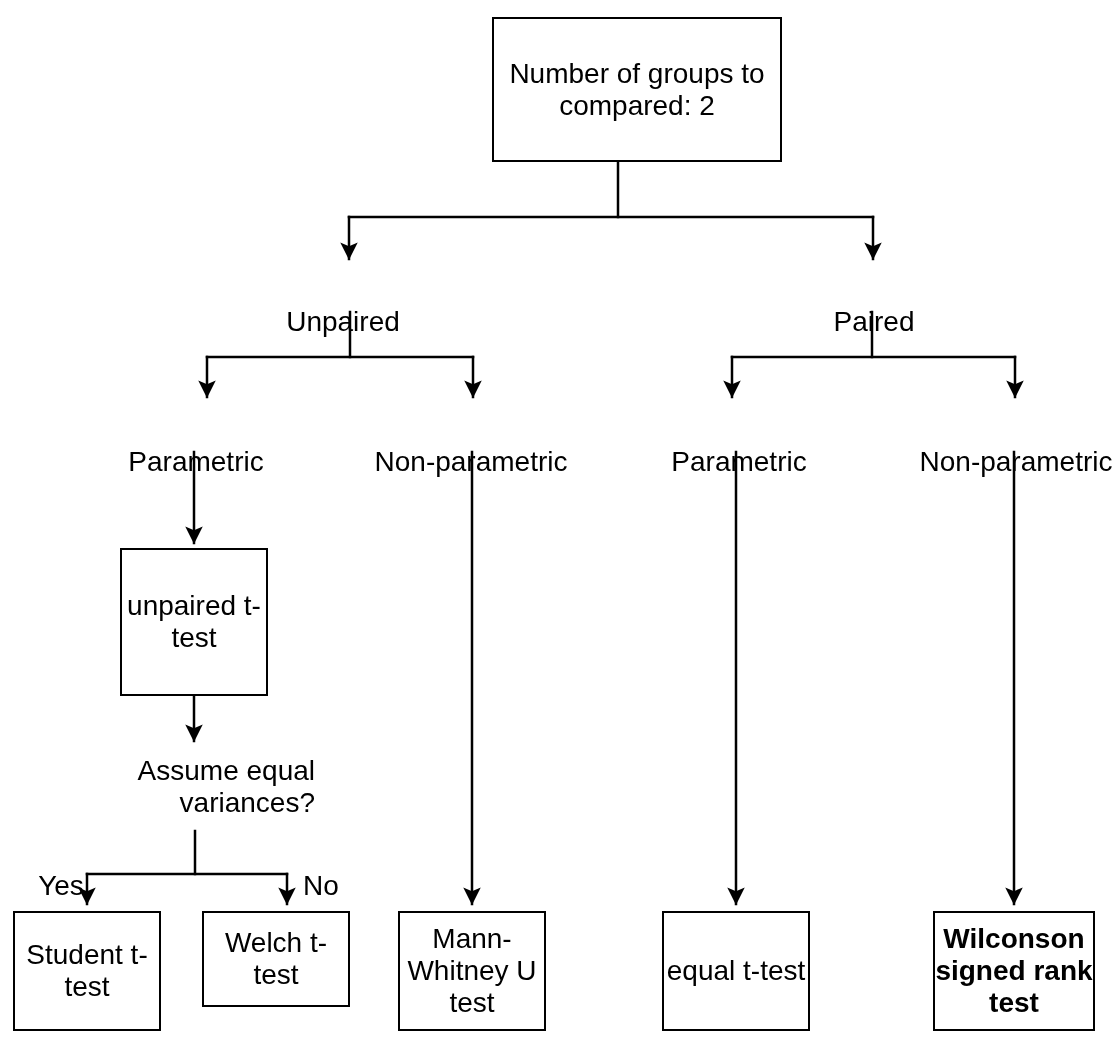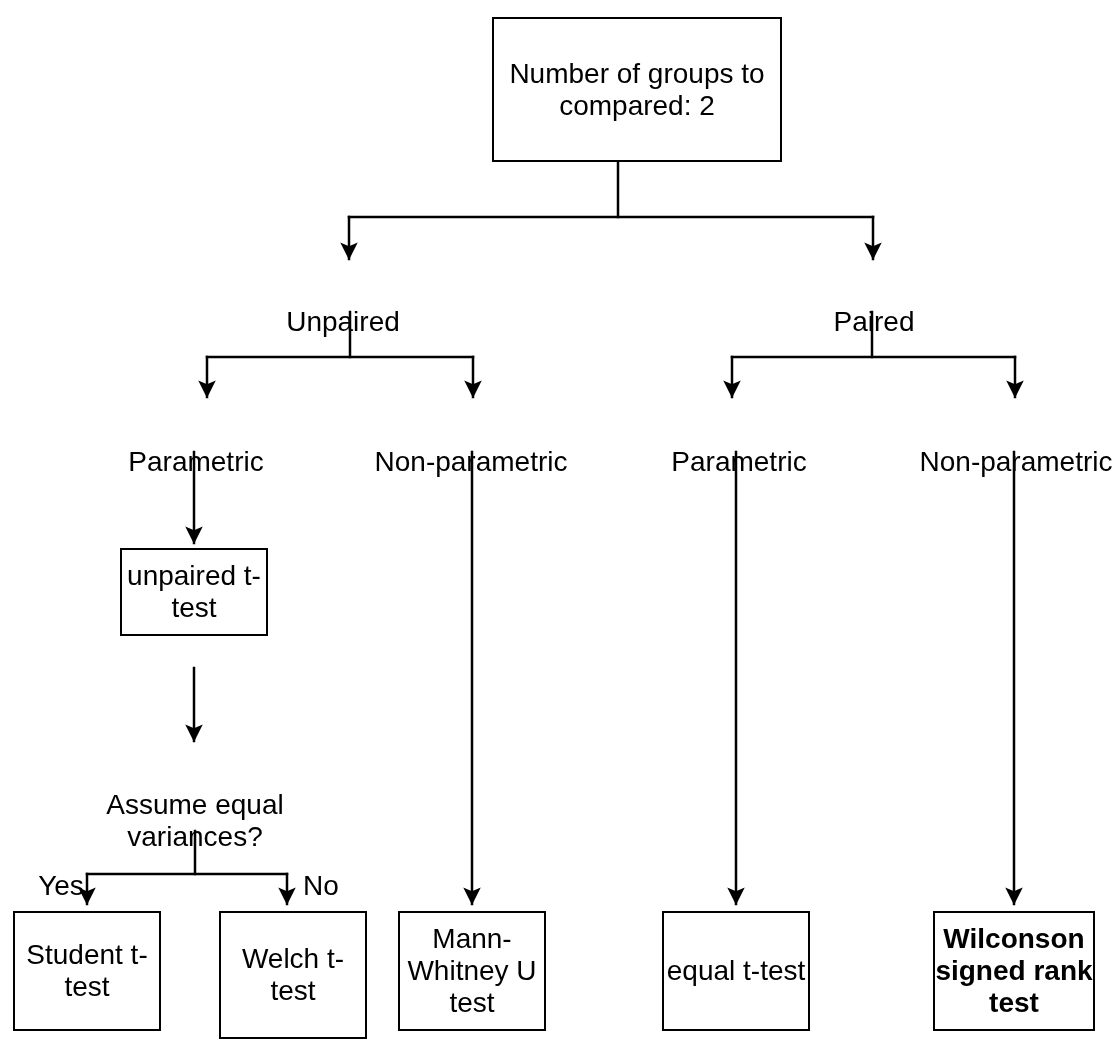--- a/index.html
+++ b/index.html
@@ -90,32 +90,32 @@
   </div>
 
   <div class="lbl" style="left:343px; top:274px;">Unpaired</div>
   <div class="lbl" style="left:874px; top:274px;">Paired</div>
 
   <div class="lbl" style="left:196px; top:414px;">Parametric</div>
   <div class="lbl" style="left:471px; top:414px;">Non-parametric</div>
   <div class="lbl" style="left:739px; top:414px;">Parametric</div>
   <div class="lbl" style="left:1016px; top:414px;">Non-parametric</div>
 
-  <div class="box" style="left:120px; top:548px; width:148px; height:88px;">
+  <div class="box" style="left:120px; top:548px; width:148px; height:148px;">
     <span>unpaired t-test</span>
   </div>
 
-  <div class="lbl wrap" style="left:195px; top:757px; width:240px;">Assume equal variances?</div>
+  <div class="lbl wrap" style="left:195px; top:723px; width:240px;text-align:right;">Assume equal variances?</div>
   <div class="lbl" style="left:61px; top:838px;">Yes</div>
   <div class="lbl" style="left:321px; top:838px;">No</div>
 
   <div class="box" style="left:13px; top:911px; width:148px; height:120px;">
     <span>Student t-test</span>
   </div>
-  <div class="box" style="left:219px; top:911px; width:148px; height:128px;">
+  <div class="box" style="left:202px; top:911px; width:148px; height:96px;">
     <span>Welch t-test</span>
   </div>
   <div class="box" style="left:398px; top:911px; width:148px; height:120px;">
     <span>Mann-Whitney U test</span>
   </div>
   <div class="box" style="left:662px; top:911px; width:148px; height:120px;">
     <span>equal t-test</span>
   </div>
   <div class="box" style="left:933px; top:911px; width:162px; height:120px;font-weight:bold;">
     <span>Wilconson signed rank test</span>

